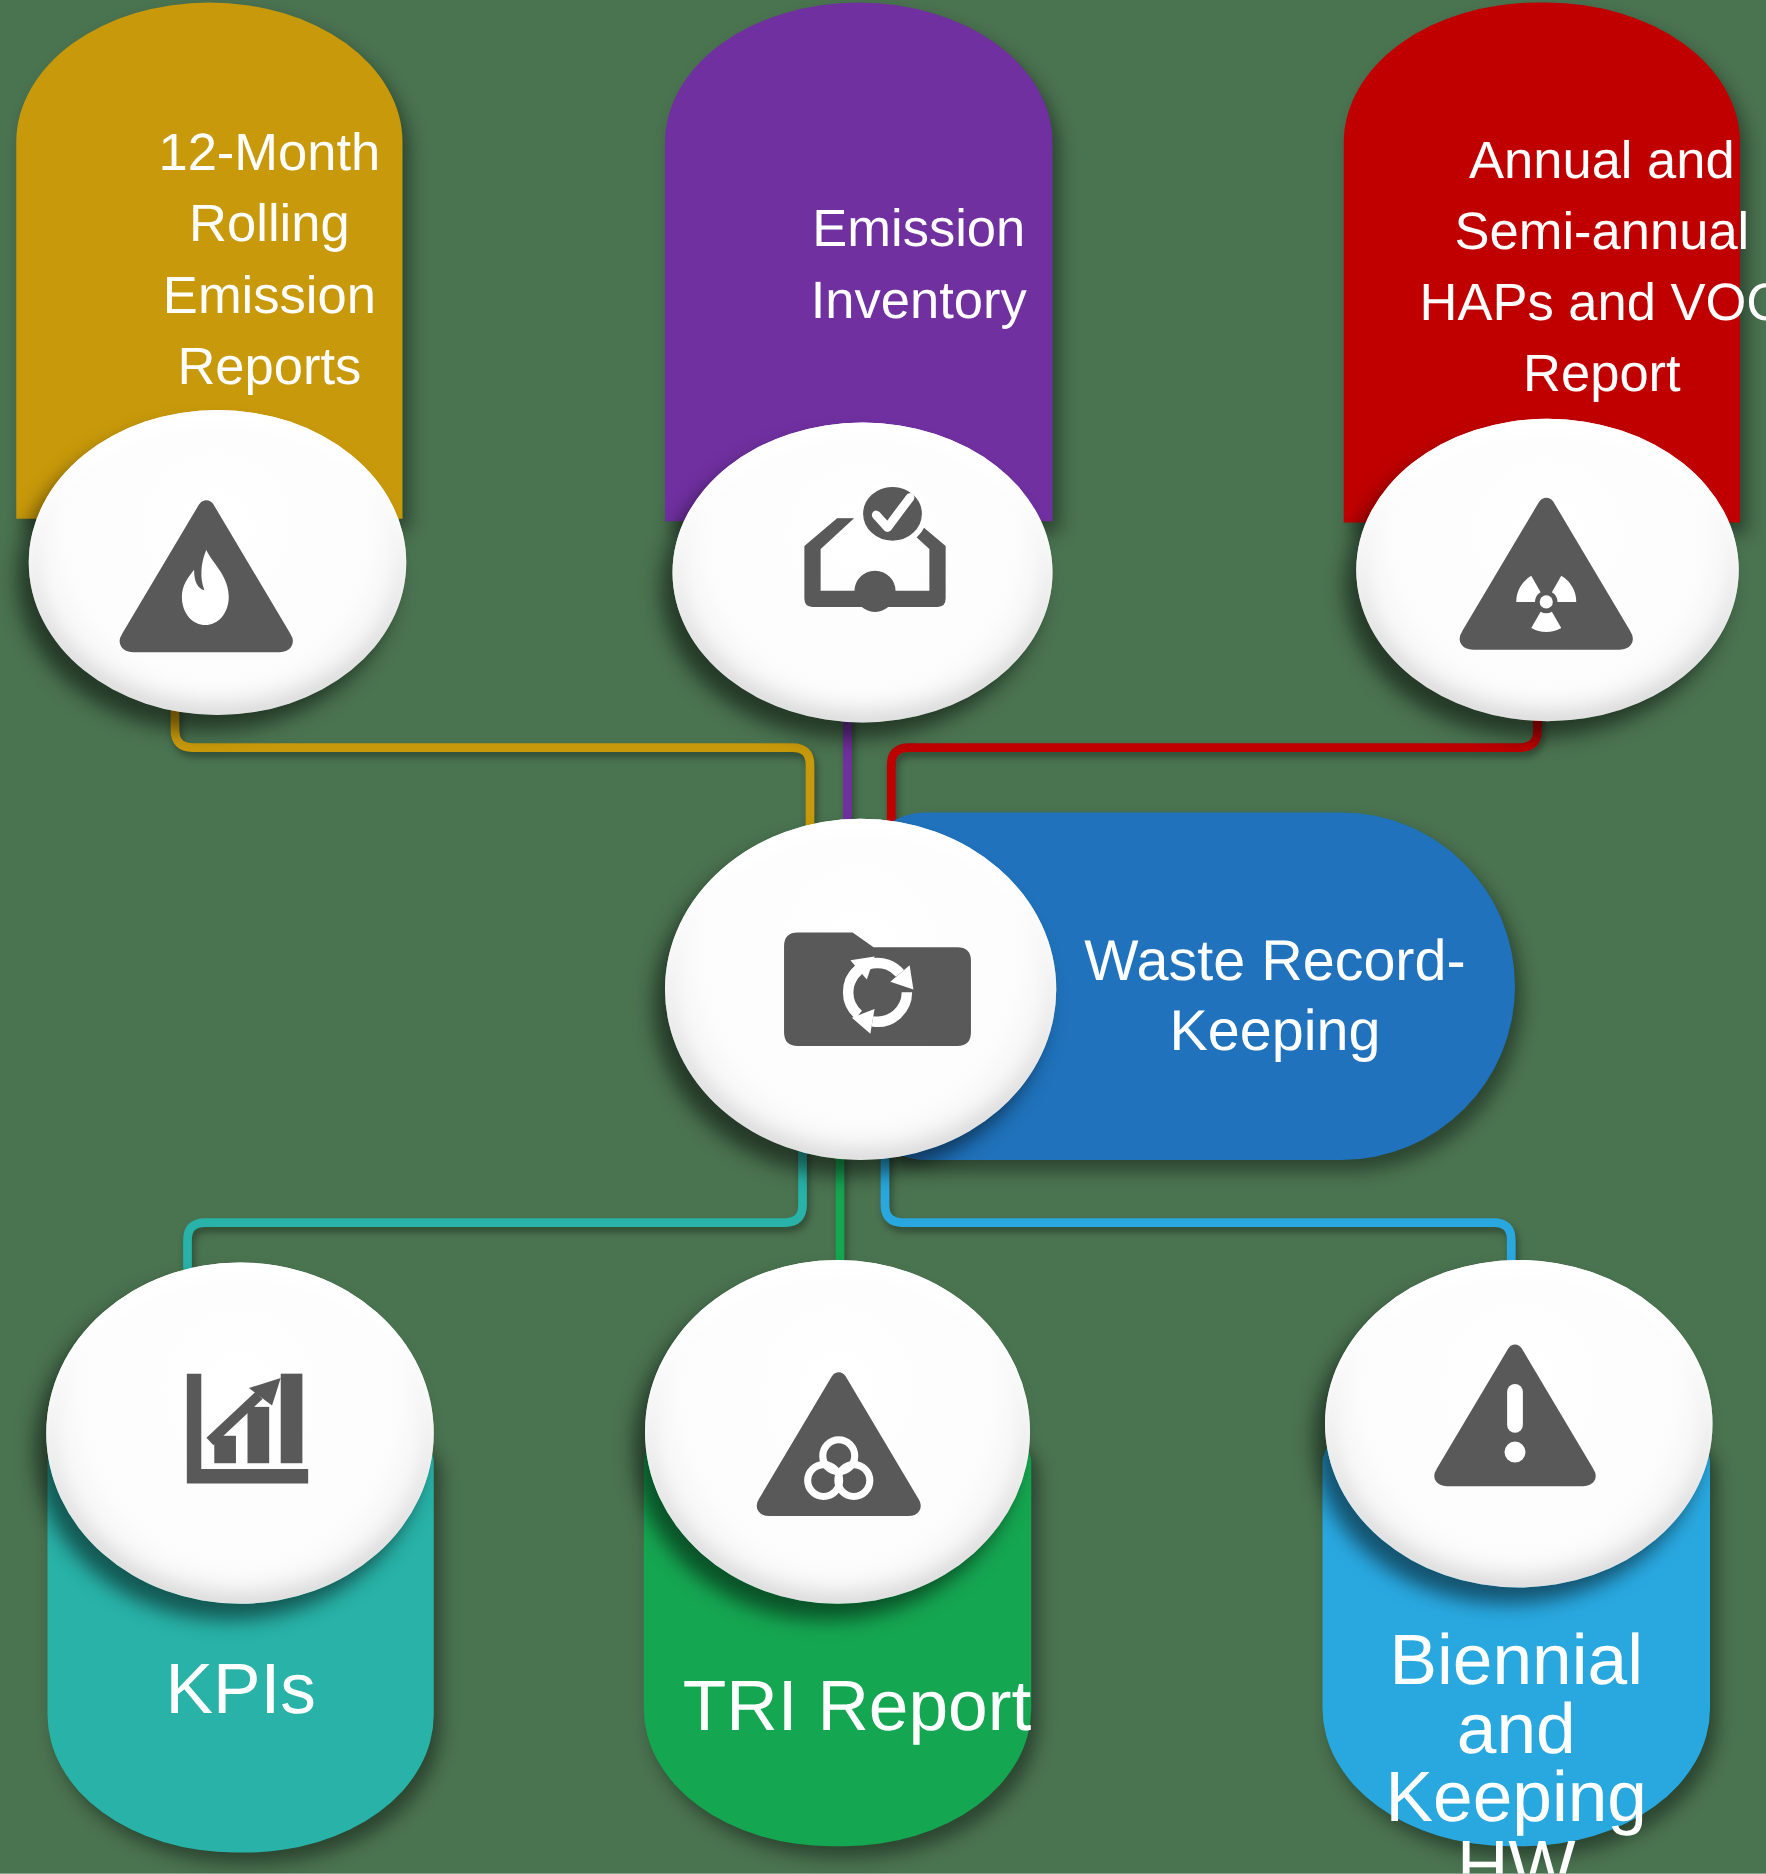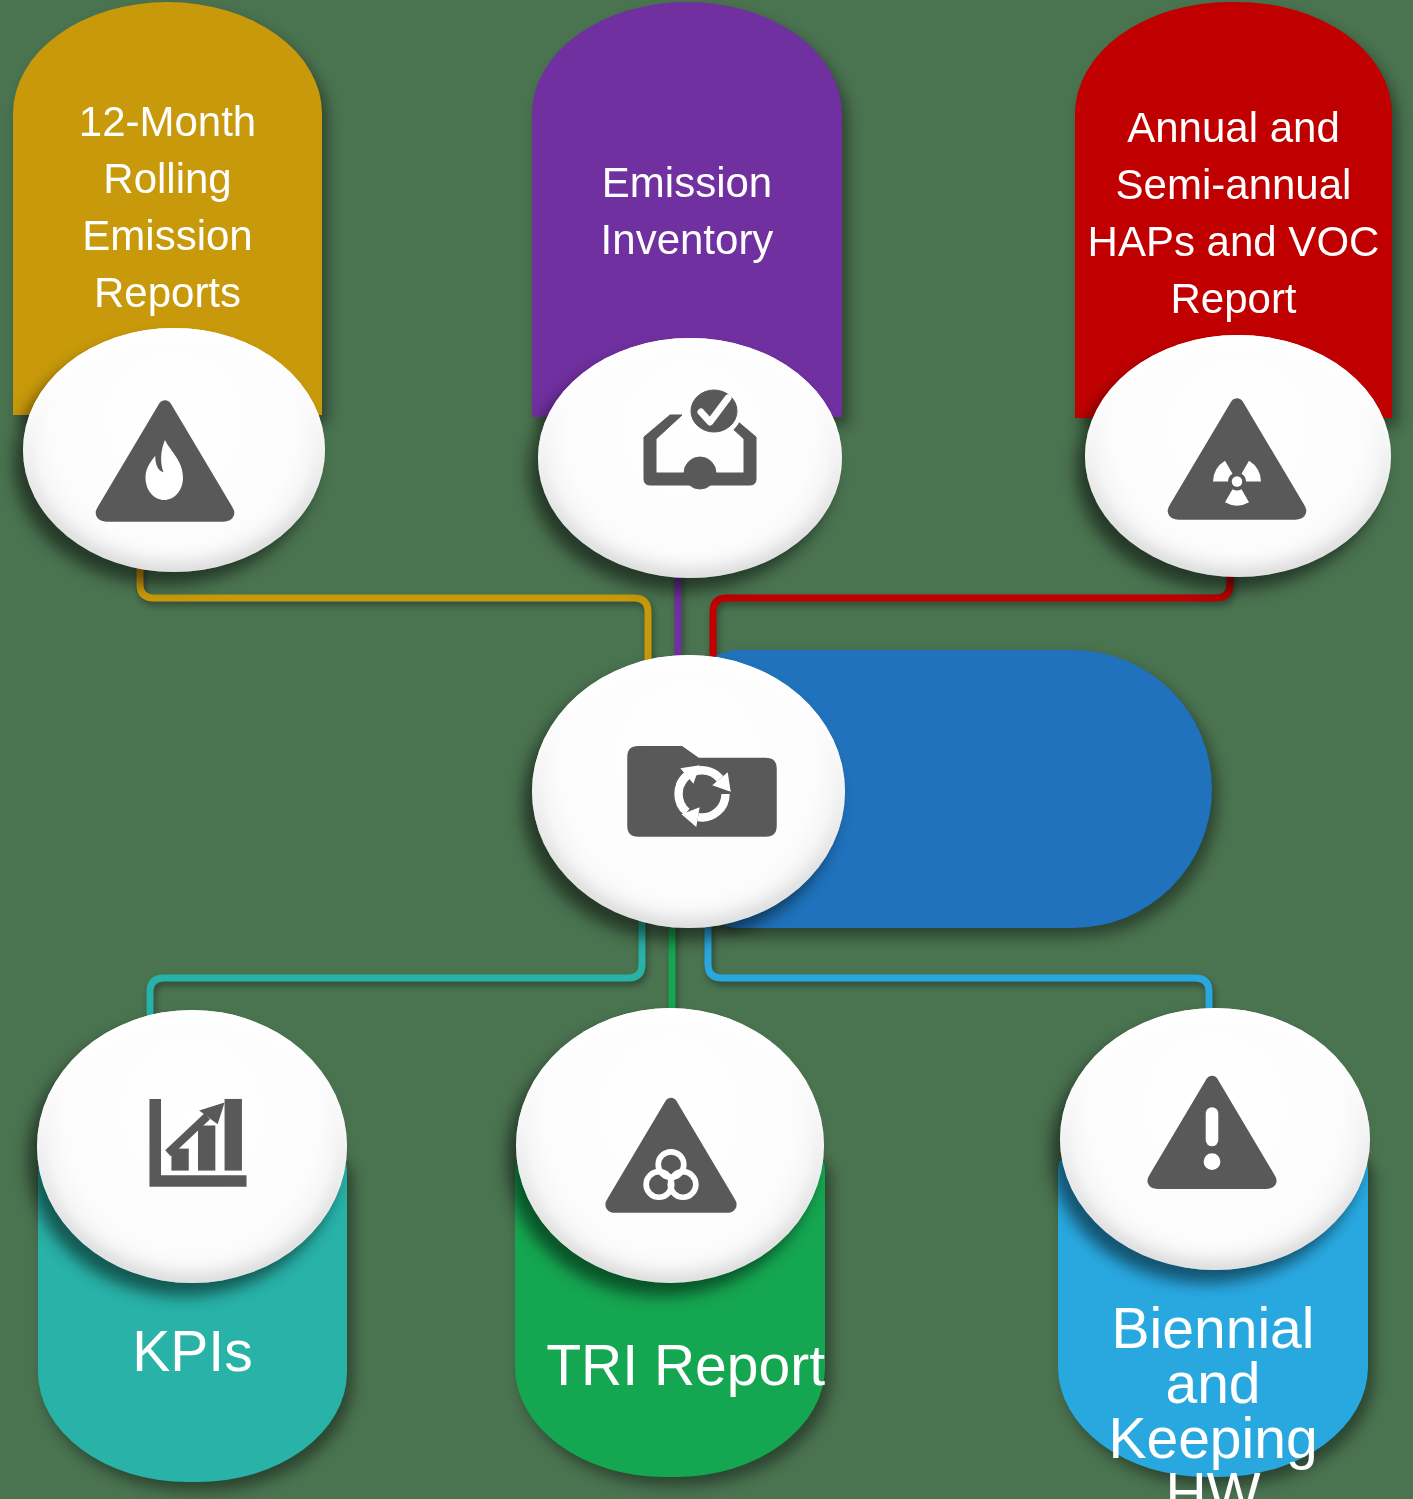--- a/index.html
+++ b/index.html
@@ -6,41 +6,43 @@
   body{font-family:"Liberation Sans",sans-serif;}
   .stage{position:relative;width:1413px;height:1499px;overflow:hidden;}
   .banner{position:absolute;box-shadow:6px 9px 14px rgba(0,0,0,.40);}
   .banner.top-dome{border-radius:155px 155px 0 0 / 112px 112px 0 0;}
   .banner.bottom-dome{border-radius:20px 20px 150px 150px / 20px 20px 110px 110px;}
   .pill{position:absolute;border-radius:50px 139px 139px 50px;box-shadow:6px 9px 14px rgba(0,0,0,.40);}
   .circle{position:absolute;border-radius:50%;
     background:radial-gradient(ellipse at 50% 38%, #ffffff 0%, #fcfcfc 58%, #ededed 82%, #e2e2e2 100%);
     box-shadow:-9px 13px 15px rgba(0,0,0,.50), inset 0 10px 14px #ffffff, inset 0 -9px 16px rgba(0,0,0,.10);}
   .label{position:absolute;text-align:center;white-space:pre-line;font-weight:400;}
-  .lbl-top{font-size:42px;line-height:57px;}
+  .lbl-top{font-size:42px;line-height:57px;padding-left:48px;}
   .lbl-bottom{font-size:57px;line-height:56px;}
   .lbl-center{font-size:46px;line-height:56px;}
   .icon{position:absolute;}
   svg.connectors{position:absolute;left:0;top:0;filter:drop-shadow(2px 4px 3px rgba(0,0,0,.35));}
 </style>
 </head>
 <body>
 
 <div class="stage" style="background: rgb(74, 115, 80); color: rgb(255, 255, 255);">
 
   <svg class="connectors" width="1413" height="1499" viewBox="0 0 1413 1499">
     <path fill="none" stroke-width="7" d="M140,552 L140,584 Q140,598 154,598 L634,598 Q648,598 648,612 L648,668" style="stroke: rgb(200, 153, 10);"></path>
     <path fill="none" stroke-width="7" d="M678,552 L678,668" style="stroke: rgb(112, 48, 160);"></path>
     <path fill="none" stroke-width="7" d="M1230,552 L1230,584 Q1230,598 1216,598 L727,598 Q713,598 713,612 L713,668" style="stroke: rgb(192, 0, 0);"></path>
     <path fill="none" stroke-width="7" d="M642,905 L642,964 Q642,978 628,978 L164,978 Q150,978 150,992 L150,1030" style="stroke: rgb(40, 178, 168);"></path>
     <path fill="none" stroke-width="7" d="M672,905 L672,1030" style="stroke: rgb(21, 166, 81);"></path>
     <path fill="none" stroke-width="7" d="M708,905 L708,964 Q708,978 722,978 L1195,978 Q1209,978 1209,992 L1209,1030" style="stroke: rgb(41, 168, 224);"></path>
   </svg>
 
   <div class="pill" style="left: 690px; top: 650px; width: 522px; height: 278px; background: rgb(31, 114, 187);"></div>
+  <div class="label lbl-center" style="left:850px;top:740px;width:340px;">Waste Record-
+Keeping</div>
   <div class="circle" style="left:532px;top:655px;width:313px;height:273px;"></div>
   <svg class="icon" style="left:618px;top:730px;" width="168" height="116" viewBox="0 0 100 69">
     <g style="stroke: rgb(89, 89, 89); fill: rgb(89, 89, 89);">
       <path d="M6,16 Q6,10 12,10 L38,10 L48,17 L88,17 Q94,17 94,23 L94,57 Q94,63 88,63 L12,63 Q6,63 6,57 Z"></path>
       <g stroke="#FFFFFF" stroke-width="5" fill="none">
         <path d="M36.8,33.2 A14,14 0 0 1 60.7,29"></path>
         <path d="M64,38 A14,14 0 0 1 47.6,51.8"></path>
         <path d="M41,48.7 A14,14 0 0 1 41,27.3"></path>
       </g>
       <g fill="#FFFFFF" stroke="none">

